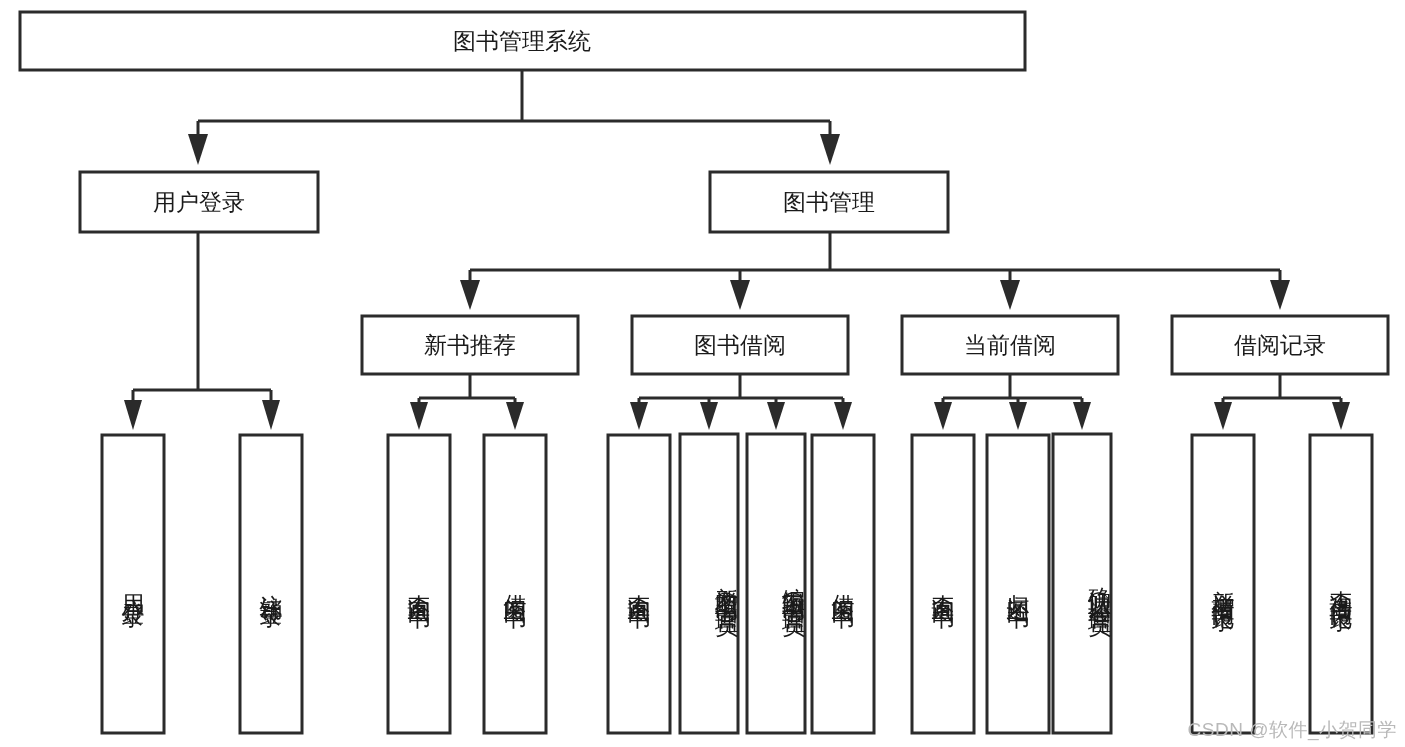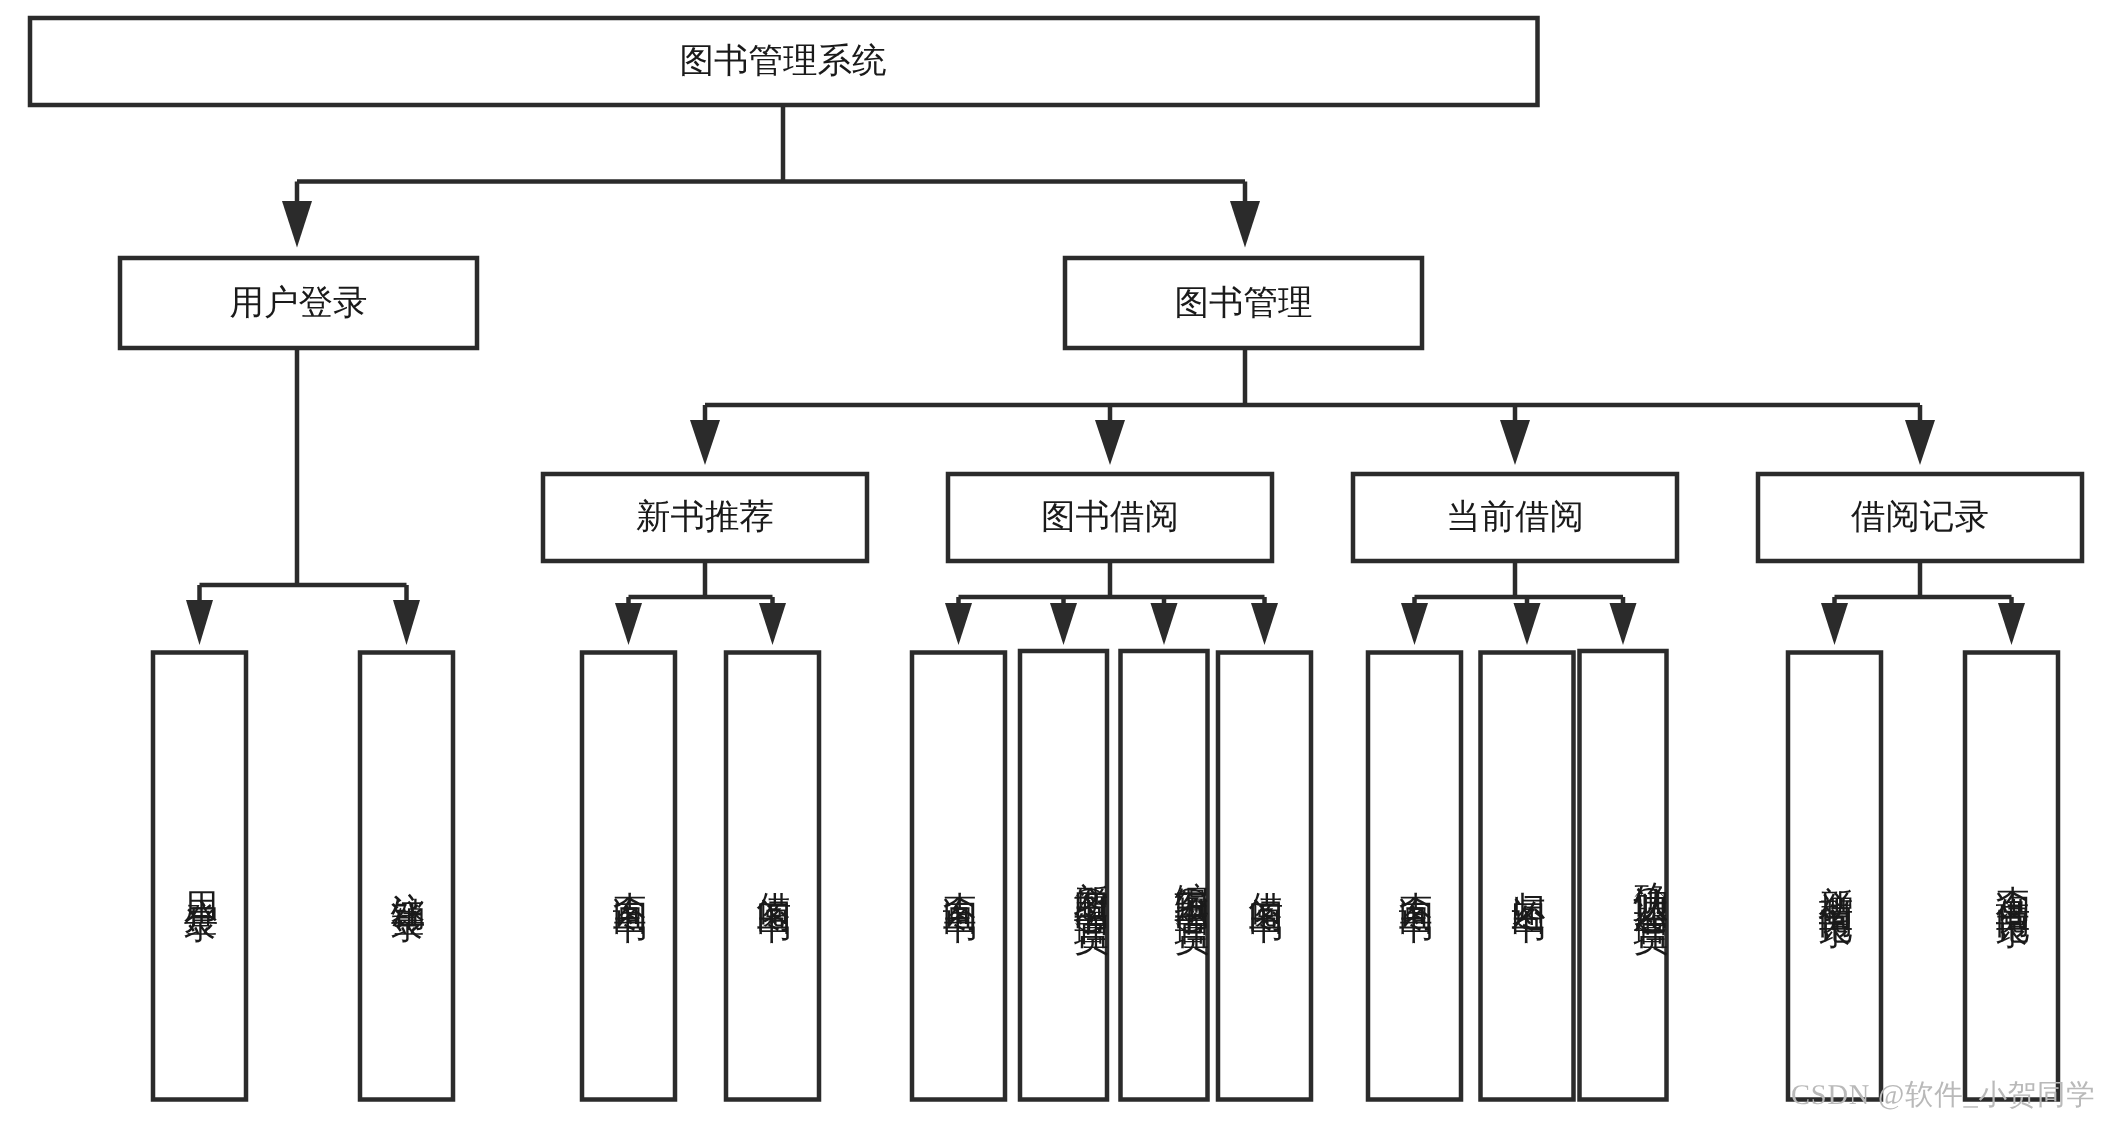--- a/index.html
+++ b/index.html
@@ -63,21 +63,21 @@
     align-items: center;
     justify-content: center;
     text-align: center;
     white-space: nowrap;
     pointer-events: none;
   }
   .watermark {
     position: absolute;
     right: 8px;
     bottom: 4px;
-    font-family: Liberation Serif, serif;
+    font-family: Liberation Sans, sans-serif;
     font-size: 19px;
     color: #b9b9b9;
     white-space: nowrap;
     letter-spacing: 0.5px;
   }
 </style>
 </head>
 <body>
 
 <div id="diagram-root">

